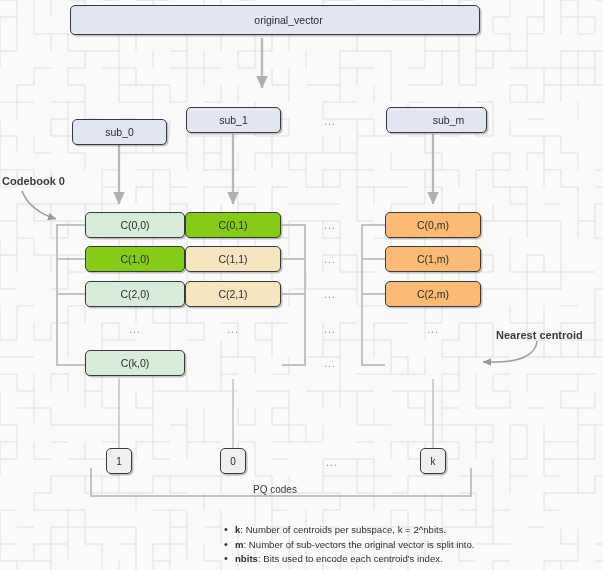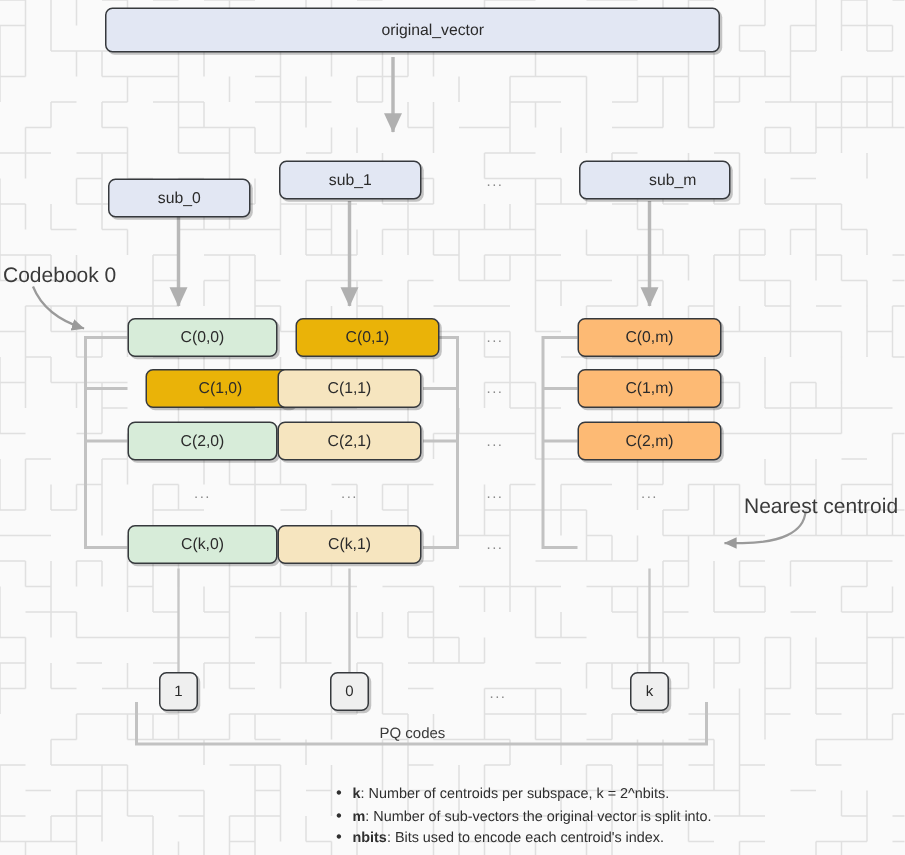--- a/index.html
+++ b/index.html
@@ -23,40 +23,40 @@
     display:flex;align-items:center;justify-content:center;
     font-size:10.5px;
     color:#2b2b2b;
     box-shadow:1.5px 1.5px 0 rgba(0,0,0,0.22);
     background:#eeeeee;
     white-space:nowrap;
   }
   .vec    {background:#e2e7f3;}
   .sub    {background:#e2e7f3;}
   .green  {background:#d7ecd9;}
-  .gray   {background:#eab308;margin-left:12px;}
+  .gray   {background:#84cc16;}
   .yellow {background:#f6e5bf;}
   .pink   {background:#fdba74;}
 
   .code{
     position:absolute;box-sizing:border-box;
     border:1.6px solid #36393d;border-radius:5px;
     background:#efefef;
     display:flex;align-items:center;justify-content:center;
     font-size:10px;color:#2b2b2b;
     box-shadow:1.5px 1.5px 0 rgba(0,0,0,0.22);
   }
 
   .ell{
     position:absolute;font-size:10px;color:#8a8a8a;
     text-align:center;letter-spacing:1px;
     user-select:none;
   }
   .anno{
-    position:absolute;font-size:14px;color:#3a3a3a;white-space:nowrap;
+    position:absolute;font-size:11px;color:#3a3a3a;white-space:nowrap;font-weight:bold;
   }
   .caption{
     position:absolute;font-size:10px;color:#3a3a3a;white-space:nowrap;
   }
   #legend{
     position:absolute;left:222px;top:523px;width:340px;
     font-size:9.6px;color:#2f2f2f;line-height:14.6px;
   }
   #legend .li{position:relative;padding-left:13px;white-space:nowrap;}
   #legend .li:before{
@@ -145,23 +145,20 @@
   <div class="node gray" style="left:185px;top:212px;width:96px;height:26px;">
     <span>C(0,1)</span>
   </div>
   <div class="node yellow" style="left:185px;top:246px;width:96px;height:26px;">
     <span>C(1,1)</span>
   </div>
   <div class="node yellow" style="left:185px;top:281px;width:96px;height:26px;text-align:center;">
     <span>C(2,1)</span>
   </div>
   <div class="ell" style="left:185px;top:324px;width:96px;">...</div>
-  <div class="node yellow" style="left:185px;top:350px;width:96px;height:26px;">
-    <span>C(k,1)</span>
-  </div>
 
   <div class="ell" style="left:312px;top:220px;width:36px;">...</div>
   <div class="ell" style="left:312px;top:254px;width:36px;">...</div>
   <div class="ell" style="left:312px;top:289px;width:36px;">...</div>
   <div class="ell" style="left:312px;top:324px;width:36px;">...</div>
   <div class="ell" style="left:312px;top:358px;width:36px;">...</div>
 
   <div class="node pink" style="left:385px;top:212px;width:96px;height:26px;">
     <span>C(0,m)</span>
   </div>

